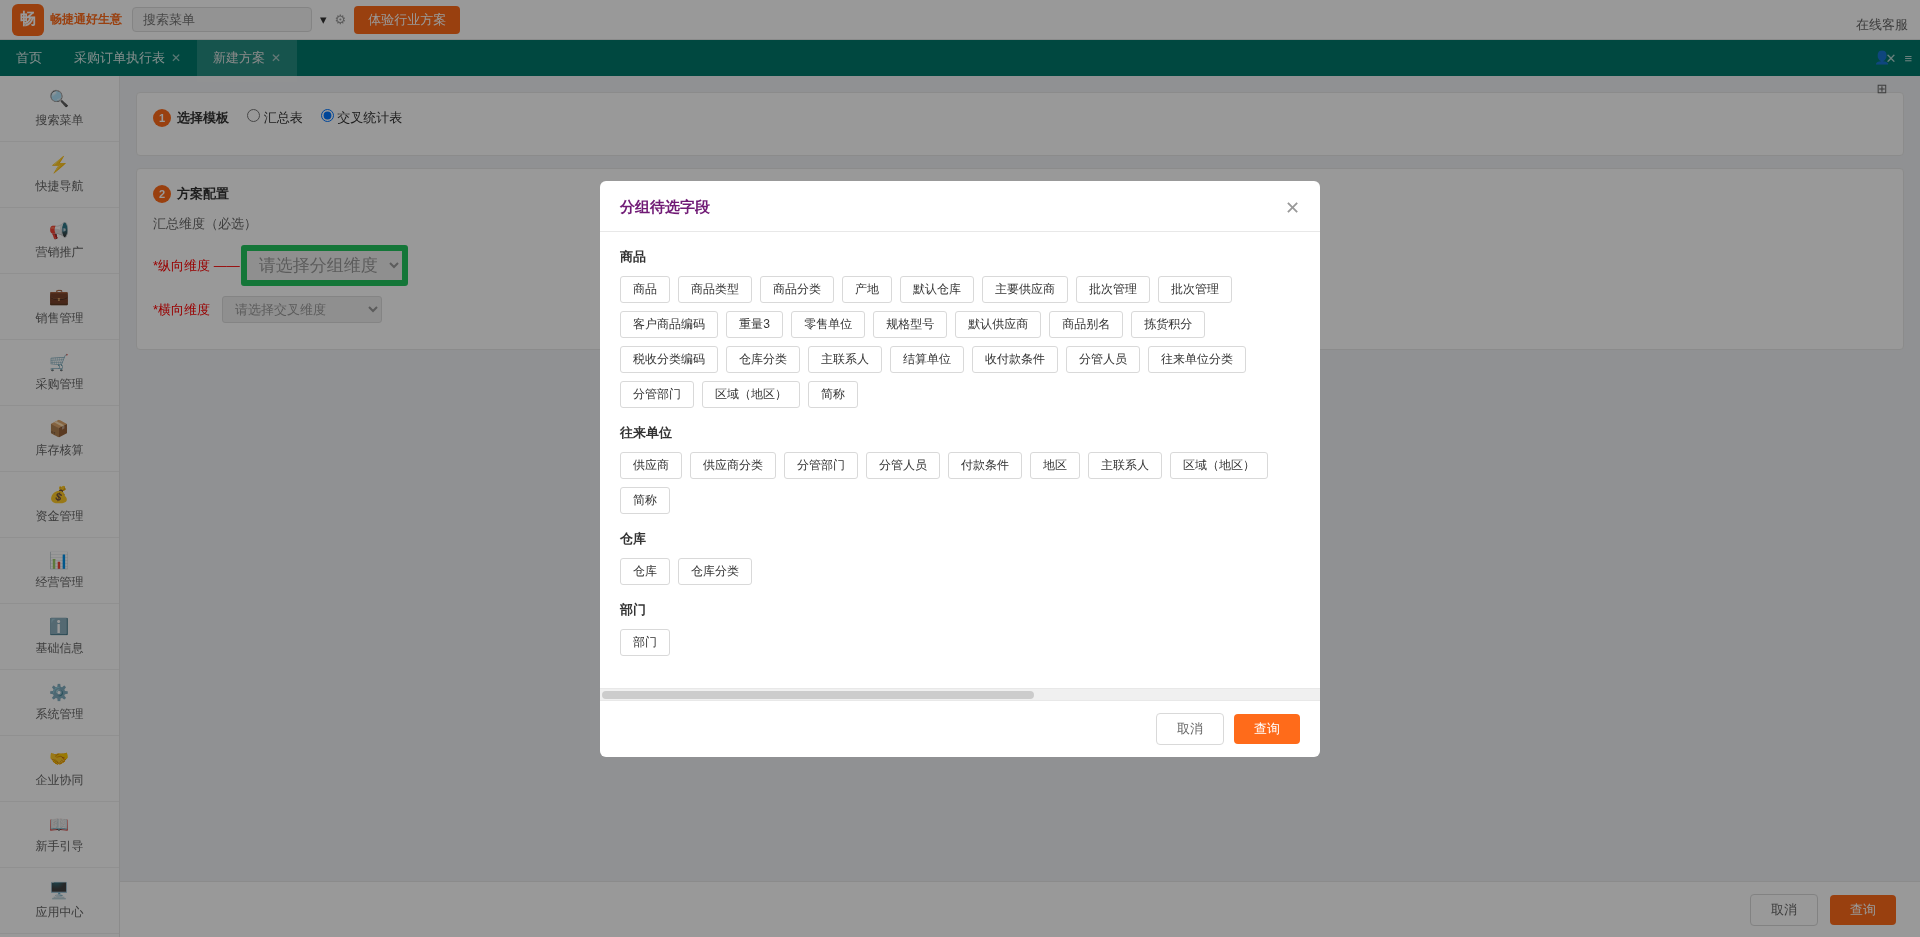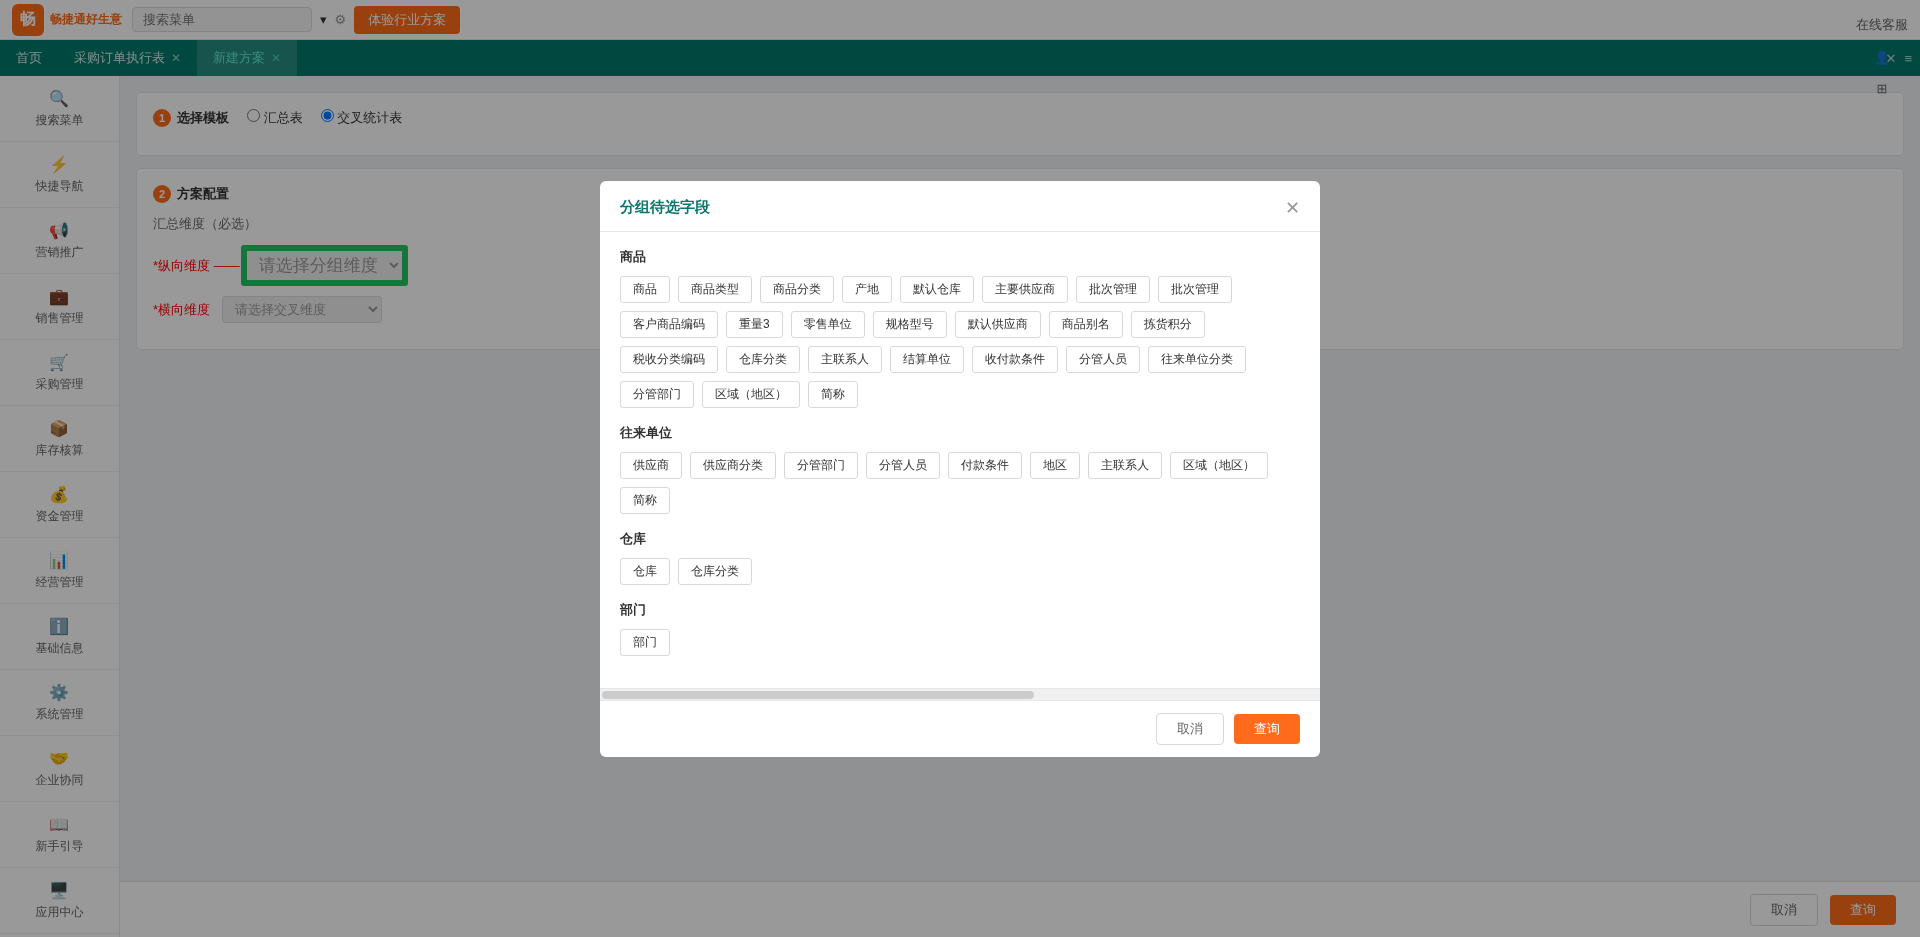--- a/index.html
+++ b/index.html
@@ -92,21 +92,21 @@
       display: flex;
       align-items: center;
       padding: 0 16px;
       color: rgba(255,255,255,0.85);
       font-size: 13px;
       cursor: pointer;
       position: relative;
     }
     .tab-item.active {
       background: rgba(255,255,255,0.15);
-      color: #5eead4;
+      color: #e5e5e5;
     }
     .tab-close {
       margin-left: 6px;
       opacity: 0.7;
       font-size: 12px;
     }
     .tab-bar-right {
       margin-left: auto;
       display: flex;
       align-items: center;
@@ -177,31 +177,32 @@
       display: flex;
       align-items: center;
       justify-content: space-between;
       padding: 16px 20px 12px;
       border-bottom: 1px solid #e8e8e8;
       flex-shrink: 0;
     }
     .modal-title {
       font-size: 15px;
       font-weight: bold;
-      color: #0f766e;
+      color: #701a75;
     }
     .modal-close {
       cursor: pointer;
       color: #999;
       font-size: 18px;
     }
     .modal-body {
       flex: 1;
       overflow-y: auto;
       padding: 16px 20px;
+      font-family: Liberation Mono, monospace;
     }
     .modal-footer {
       display: flex;
       align-items: center;
       justify-content: flex-end;
       padding: 12px 20px;
       border-top: 1px solid #e8e8e8;
       gap: 10px;
       flex-shrink: 0;
     }

